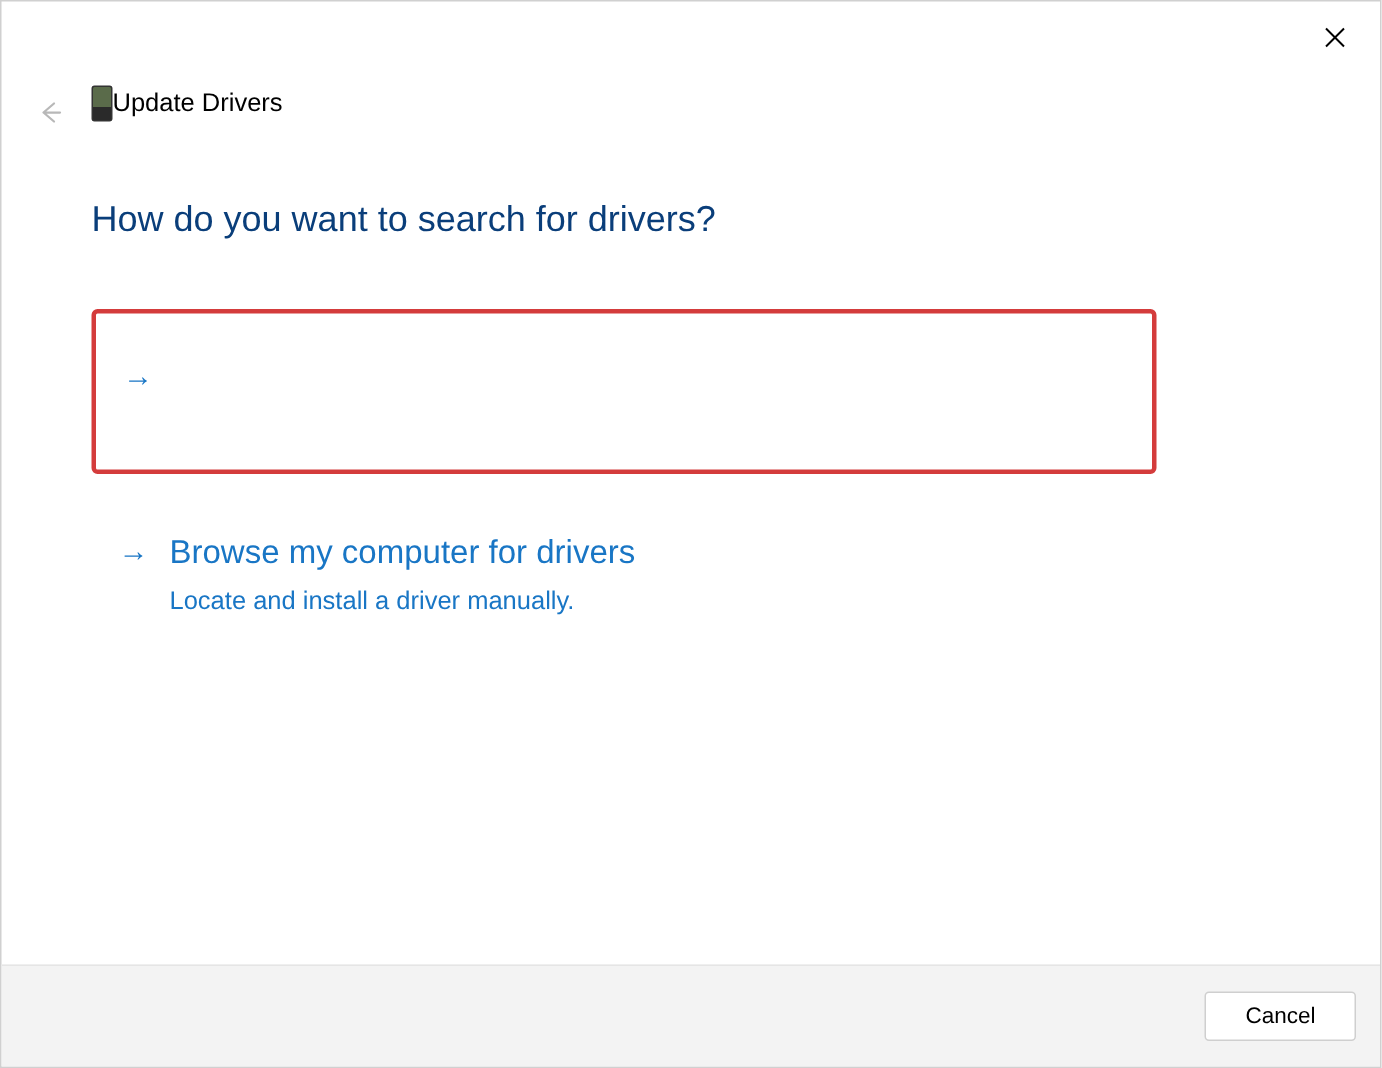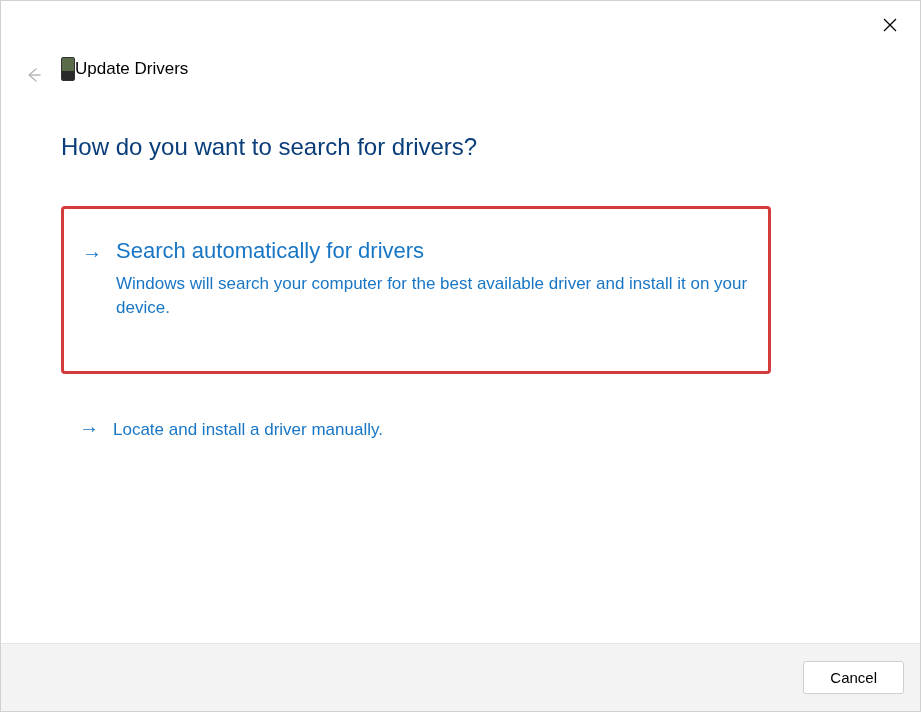--- a/index.html
+++ b/index.html
@@ -160,29 +160,26 @@
 <div class="header">
   <span class="device-icon"></span>
   <span class="header-title">Update Drivers</span>
 </div>
 
 <div class="main-question">How do you want to search for drivers?</div>
 
 <div class="options-container">
   <div class="option highlighted">
     <span class="option-arrow">→</span>
-    <div class="option-content">
-      <div class="option-title">Search automatically for drivers</div>
-      <div class="option-desc">Windows will search your computer for the best available driver and install it on your device.</div>
-    </div>
   </div>
 
   <div class="option option2">
     <span class="option-arrow">→</span>
     <div class="option-content">
+      <div class="option-title">Browse my computer for drivers</div>
       <div class="option-desc">Locate and install a driver manually.</div>
     </div>
   </div>
 </div>
 
 <div class="footer">
   <button class="cancel-btn">Cancel</button>
 </div>
 
 </body></html>

